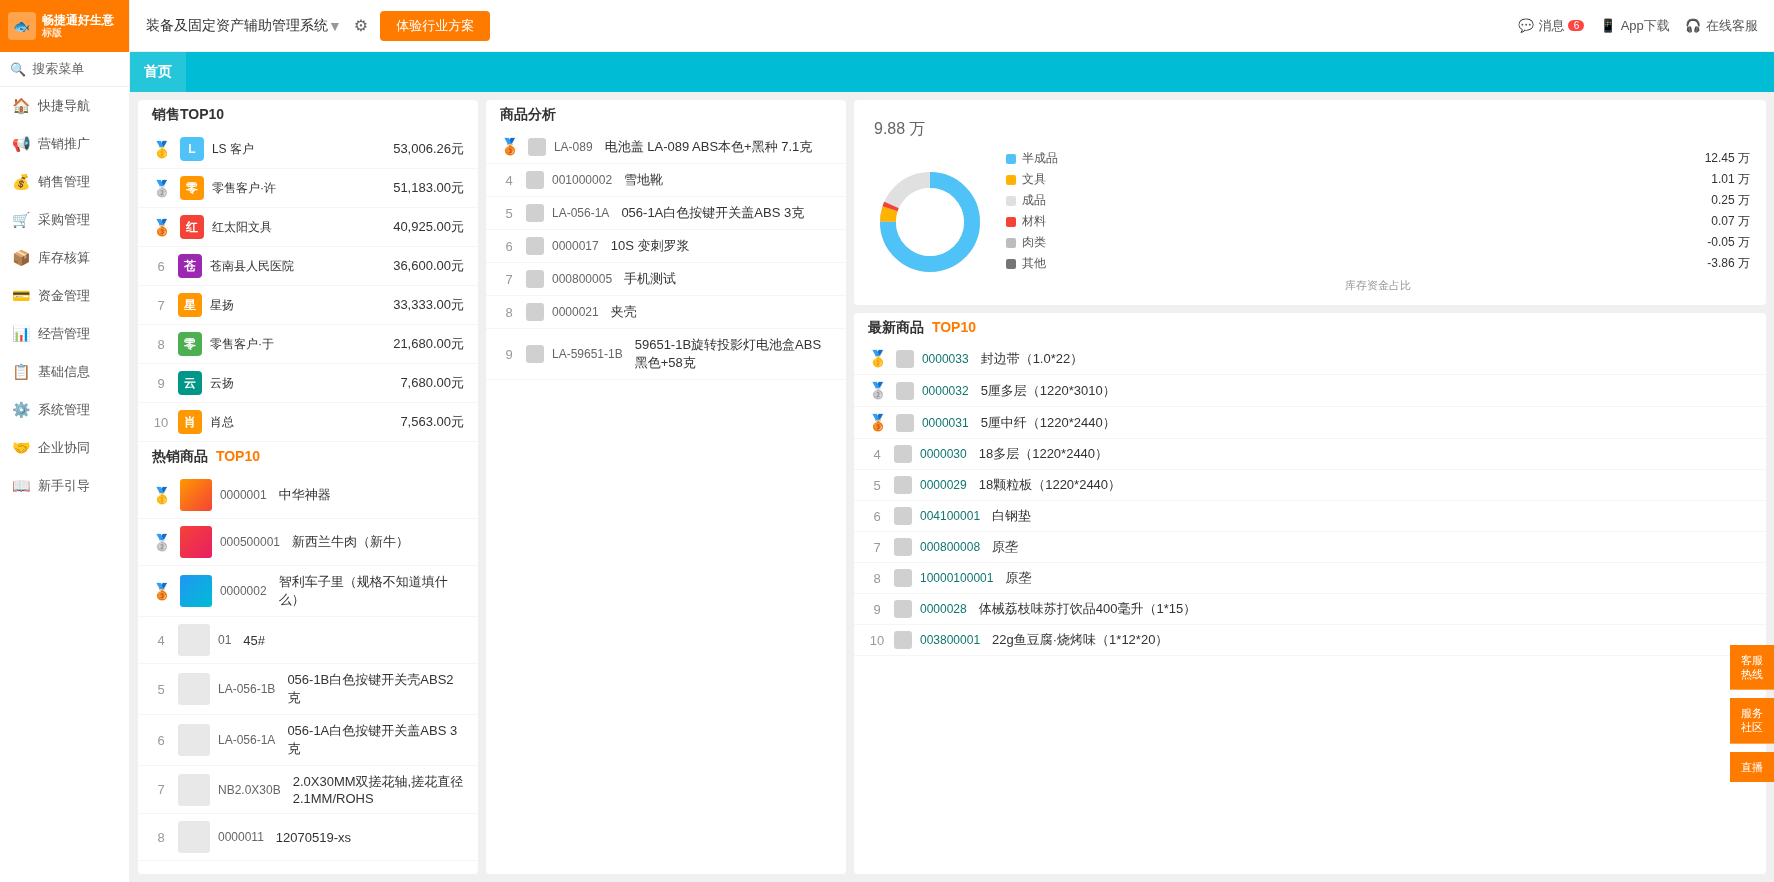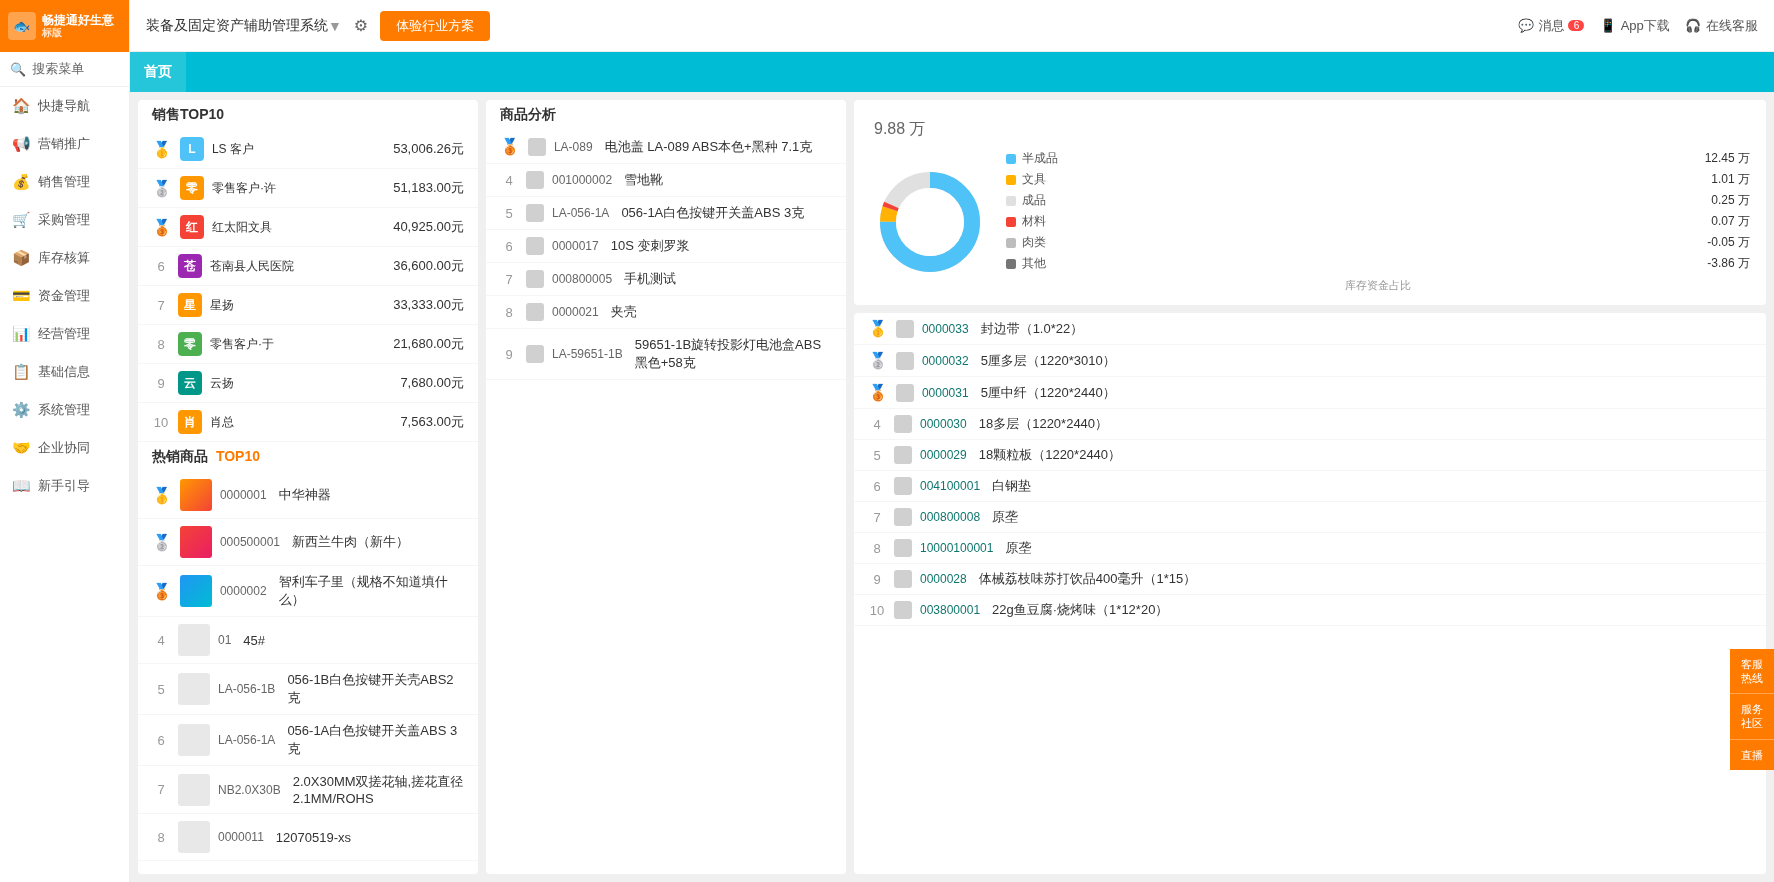--- a/index.html
+++ b/index.html
@@ -321,24 +321,24 @@
       border-radius: 3px;
       flex-shrink: 0;
     }
     .np-code { color: #0f766e; font-size: 12px; margin-right: 4px; }
     .np-name { color: #333; font-size: 13px; }
 
     
     .float-btns {
       position: fixed;
       right: 0;
-      bottom: 112px;
+      bottom: 100px;
       display: flex;
       flex-direction: column;
-      gap: 0;
+      gap: 8px;
       justify-content: flex-end;
     }
     .float-btn {
       background: #ff7b00;
       color: #fff;
       width: 44px;
       padding: 8px 4px;
       text-align: center;
       font-size: 11px;
       cursor: pointer;
@@ -668,20 +668,24 @@
                 <div class="legend-dot" style="background:#757575"></div>
                 <span class="legend-name">其他</span>
                 <span class="legend-value">-3.86 万</span>
               </div>
               <div class="legend-sub">库存资金占比</div>
             </div>
           </div>
         </div>
 
         <div class="new-products-card">
+          <div class="section-title">
+            <span>最新商品</span>
+            <span class="top10">TOP10</span>
+          </div>
           <div class="new-product-row">
             <span class="medal-icon rank-badge-gold">🥇</span>
             <div class="np-icon"></div>
             <span class="np-code">0000033</span>
             <span class="np-name">封边带（1.0*22）</span>
           </div>
           <div class="new-product-row">
             <span class="medal-icon rank-badge-silver">🥈</span>
             <div class="np-icon"></div>
             <span class="np-code">0000032</span>

